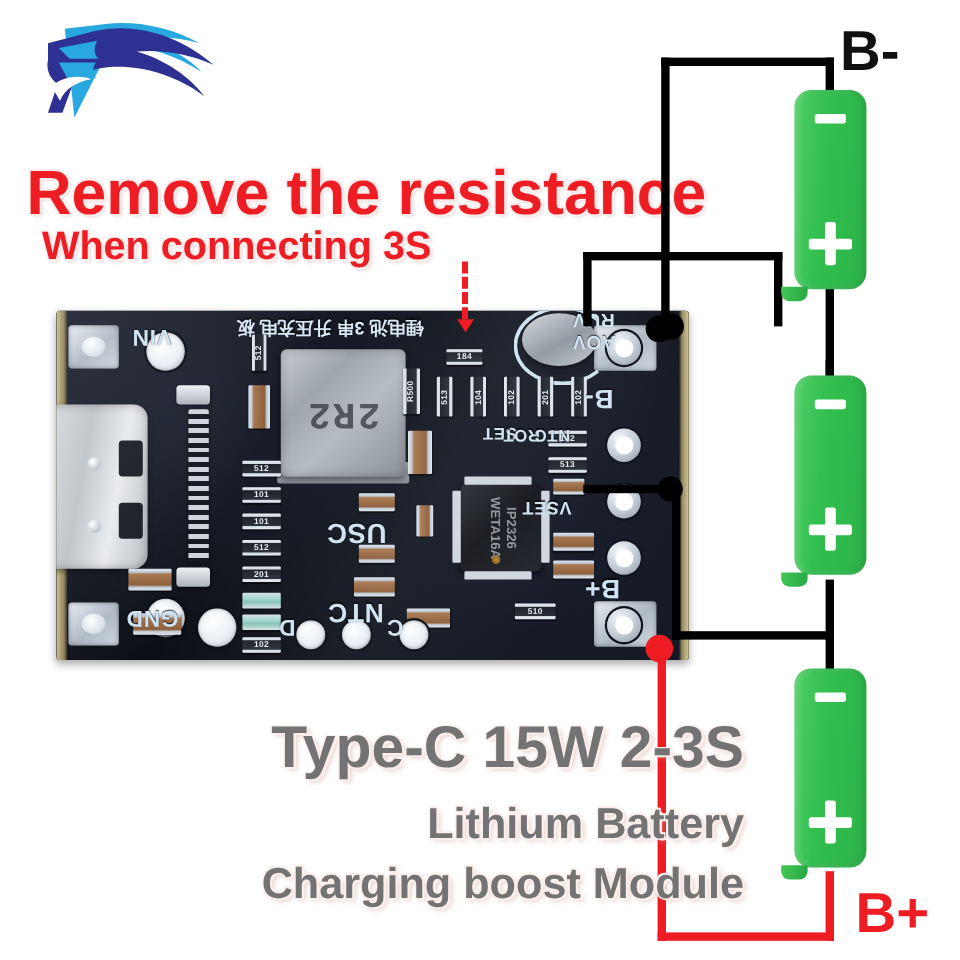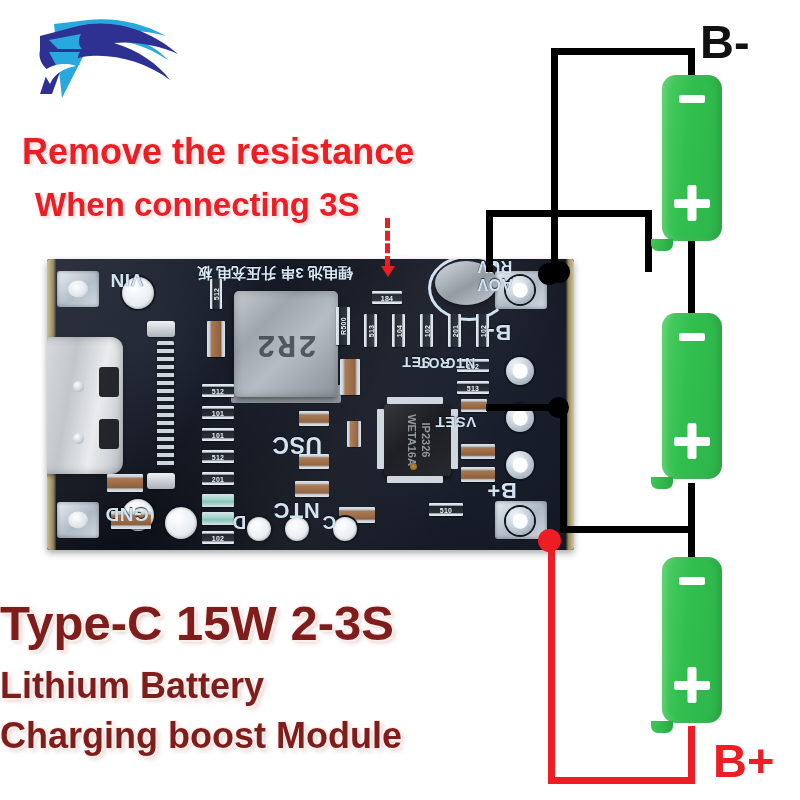--- a/index.html
+++ b/index.html
@@ -21,27 +21,27 @@
 
   
   .headline{
     position:absolute;color:#ee1c23;font-weight:bold;
     white-space:nowrap;
     text-shadow:
       2px 2px 0 #fbeaea, -1px -1px 0 #fbeaea,
       1px -1px 0 #fbeaea, -1px 1px 0 #fbeaea,
       2px 2px 3px rgba(200,160,160,.55);
   }
-  #headline-1{left:22px;top:131px;font-size:36px;}
+  #headline-1{left:22px;top:131px;font-size:52px;}
   #headline-2{left:35px;top:186px;font-size:33px;}
 
   
   .bottom-copy{
-    position:absolute;color:#7f1d1d;font-weight:bold;
-    white-space:nowrap;text-align:left;
+    position:absolute;color:#737373;font-weight:bold;
+    white-space:nowrap;text-align:right;
     text-shadow:
       2px 2px 0 #fceeea,-1px -1px 0 #fceeea,
       1px -1px 0 #fceeea,-1px 1px 0 #fceeea,
       3px 3px 4px rgba(200,160,150,.5);
   }
   #title-main{left:0;top:595px;width:620px;font-size:49px;}
   #title-sub1{left:0;top:665px;width:620px;font-size:36px;}
   #title-sub2{left:0;top:715px;width:620px;font-size:36px;}
 
   

